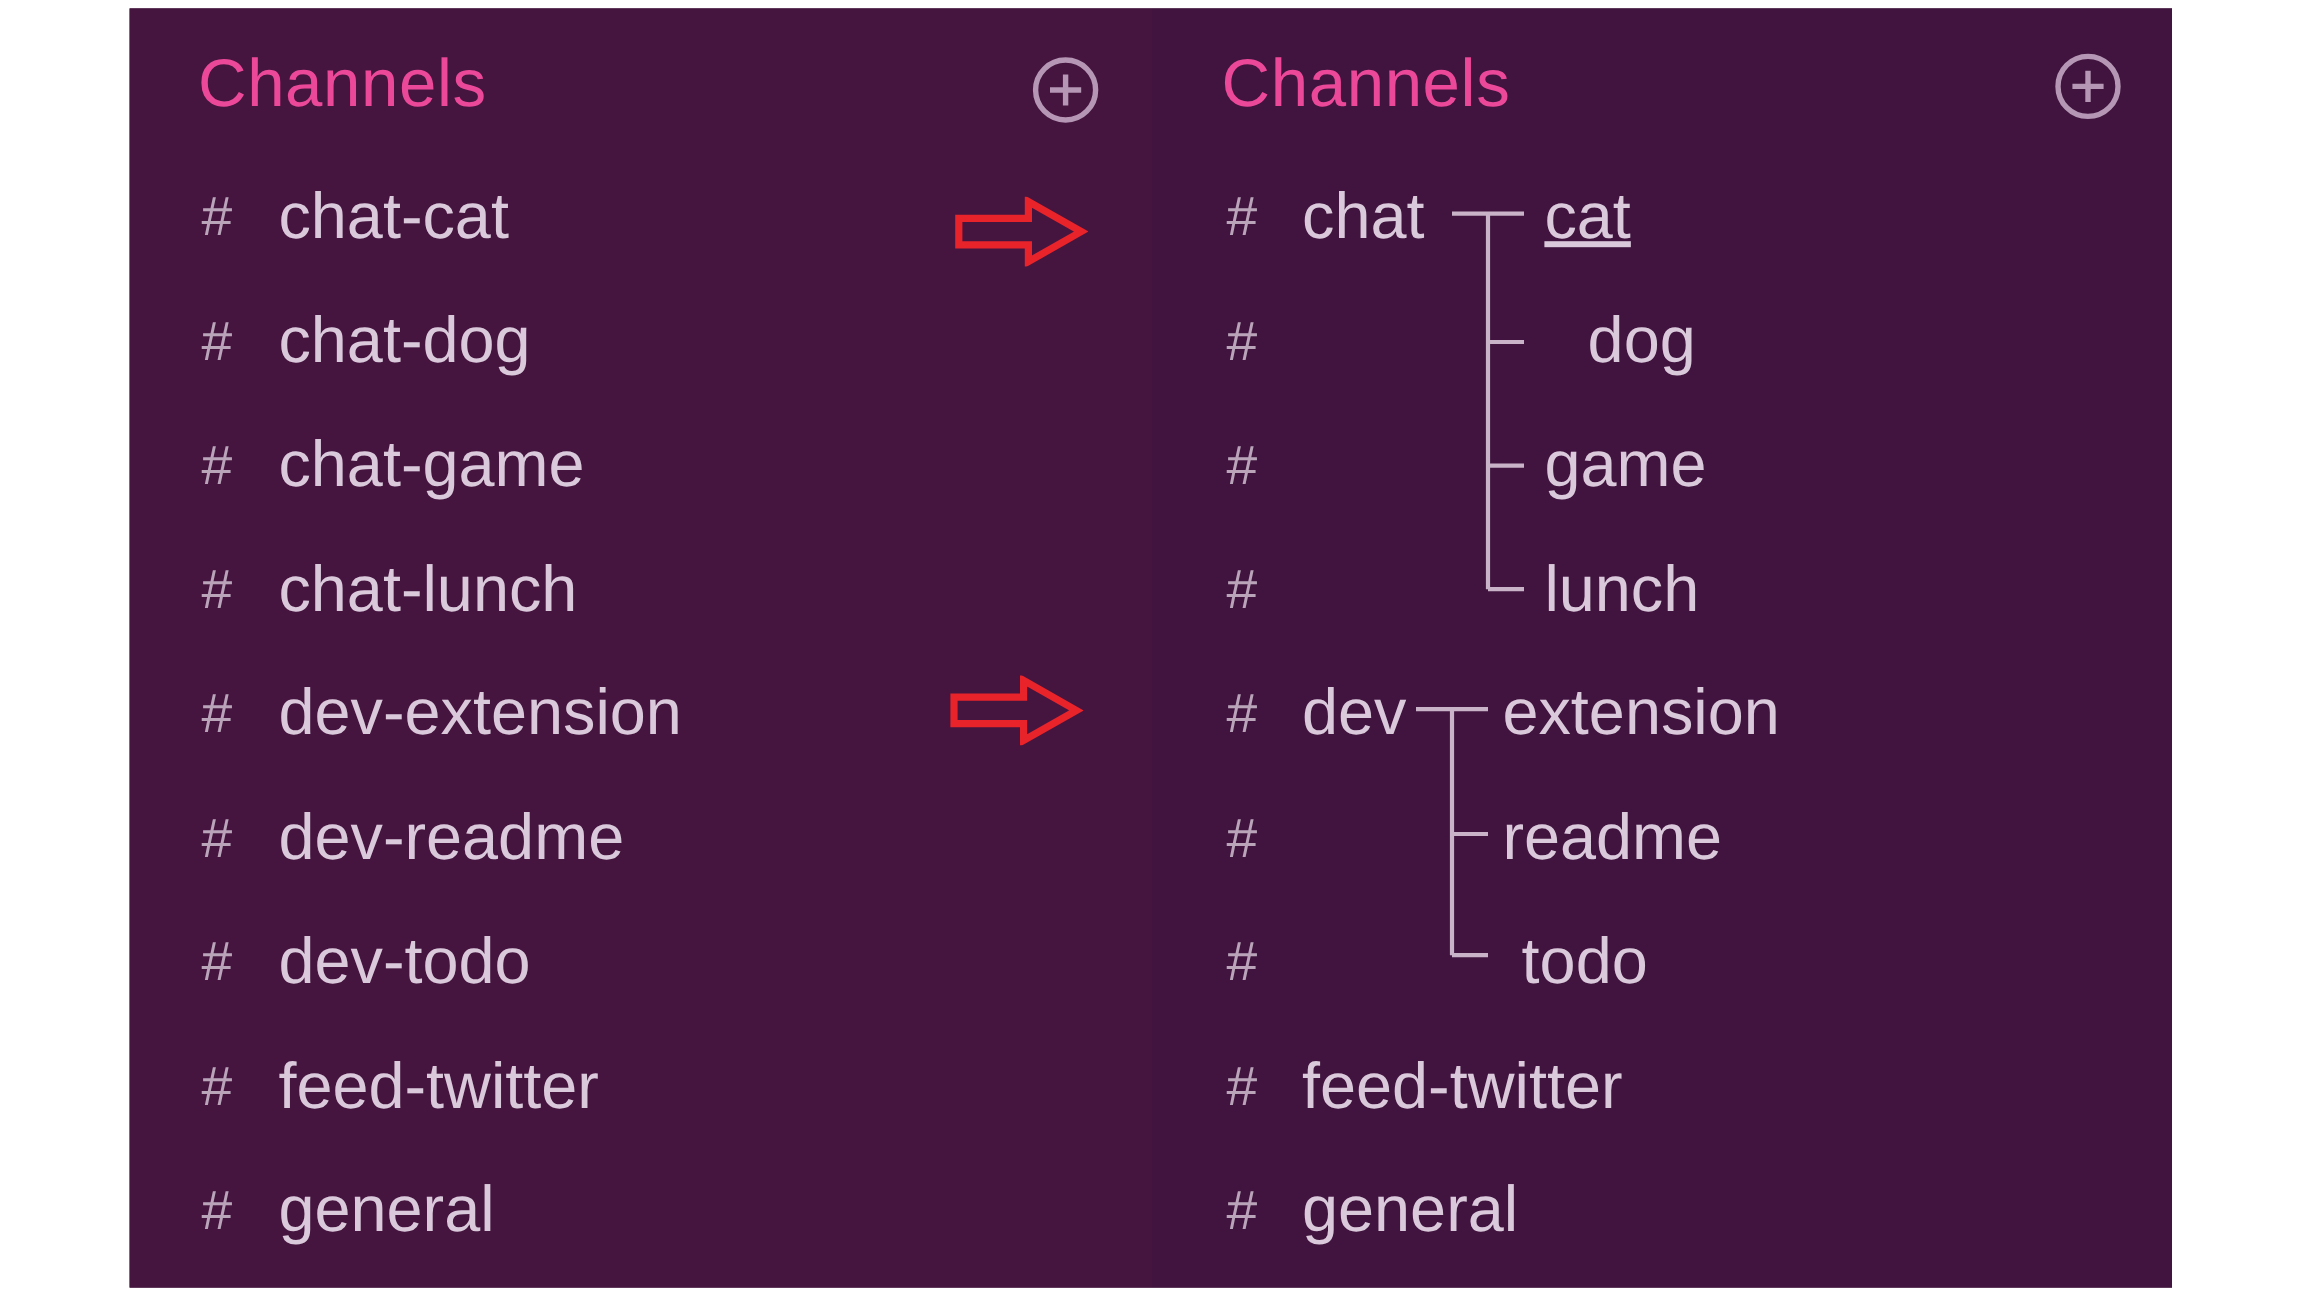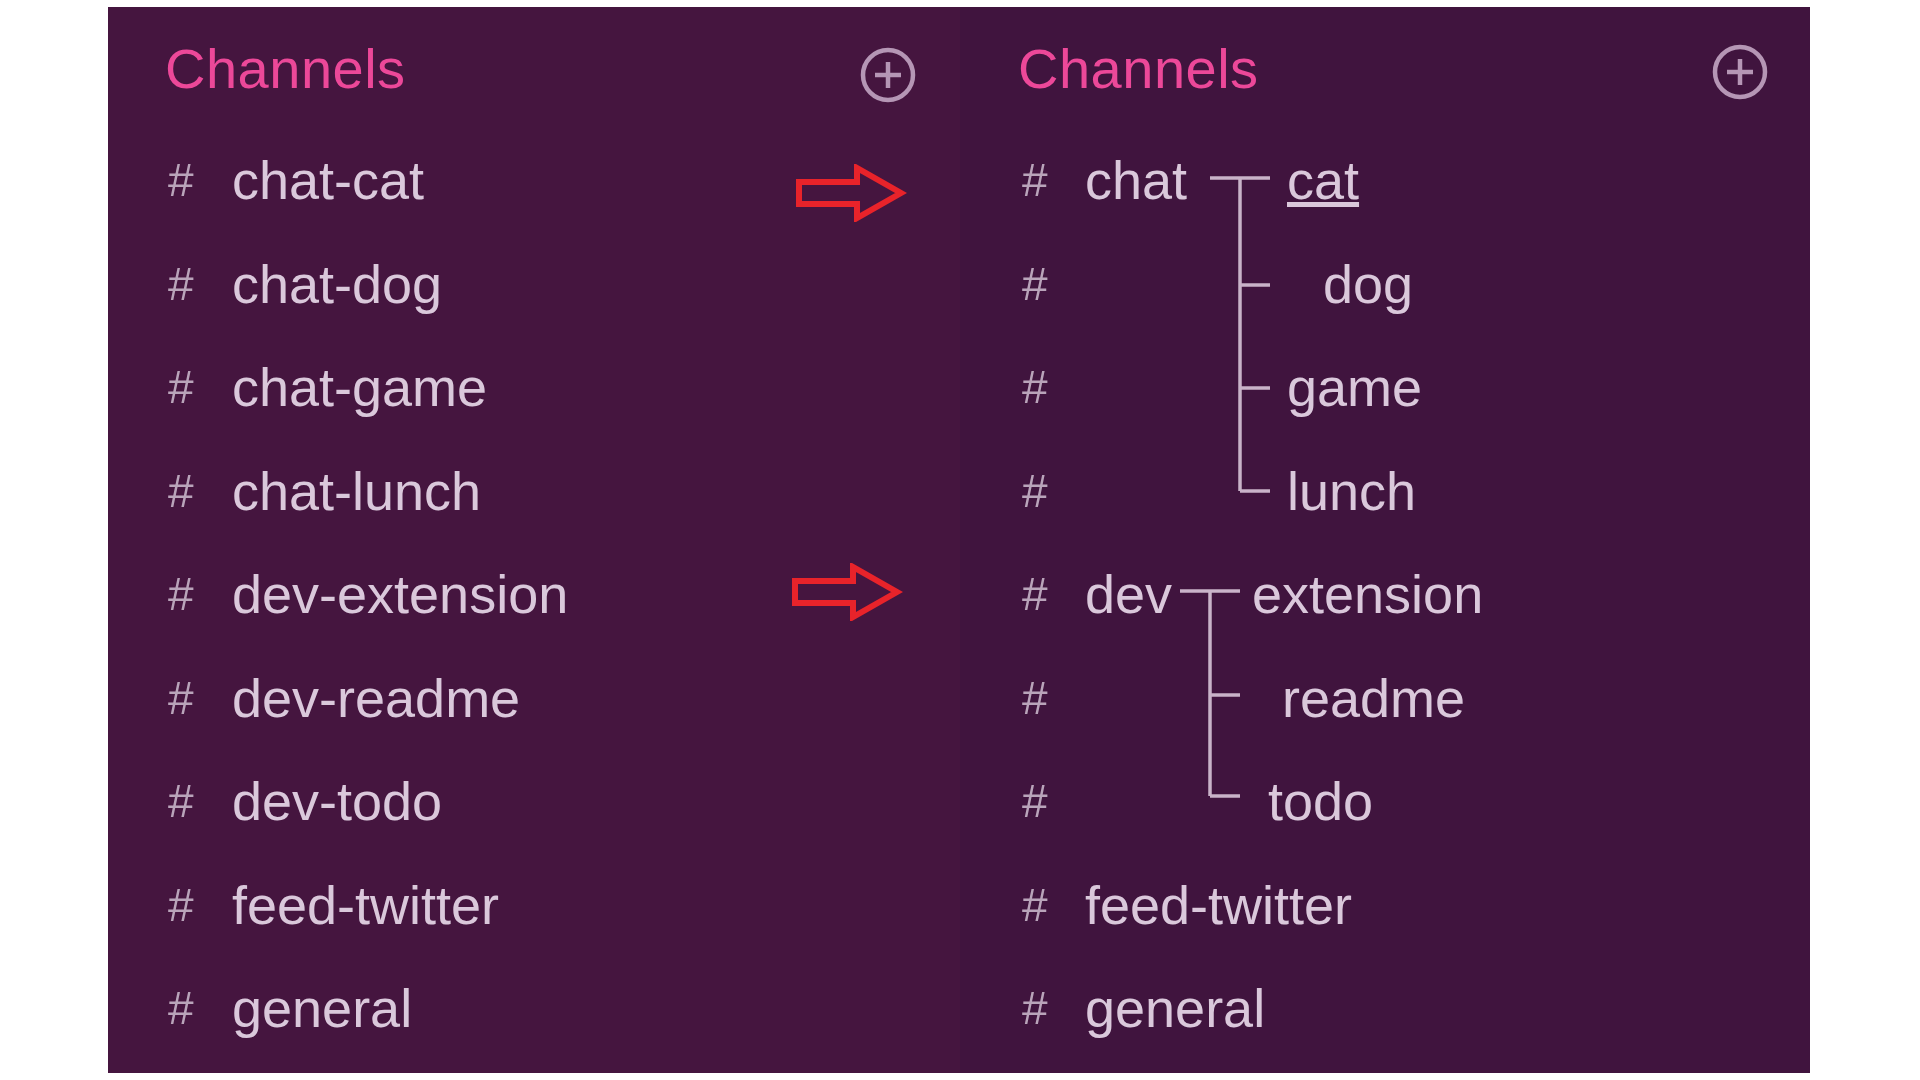--- a/index.html
+++ b/index.html
@@ -117,21 +117,21 @@
       <span class="label" style="left:265px;">lunch</span>
     </div>
 
     <div class="row" style="left:62px; top:552px;">
       <span class="hash">#</span>
       <span class="label" style="left:63px;">dev</span>
       <span class="label" style="left:230px;">extension</span>
     </div>
     <div class="row" style="left:62px; top:656px;">
       <span class="hash">#</span>
-      <span class="label" style="left:230px;margin-left:30px;">readme</span>
+      <span class="label" style="left:230px;">readme</span>
     </div>
     <div class="row" style="left:62px; top:759px;">
       <span class="hash">#</span>
       <span class="label" style="left:246px;">todo</span>
     </div>
 
     <div class="row" style="left:62px; top:863px;">
       <span class="hash">#</span>
       <span class="label" style="left:63px;">feed-twitter</span>
     </div>

